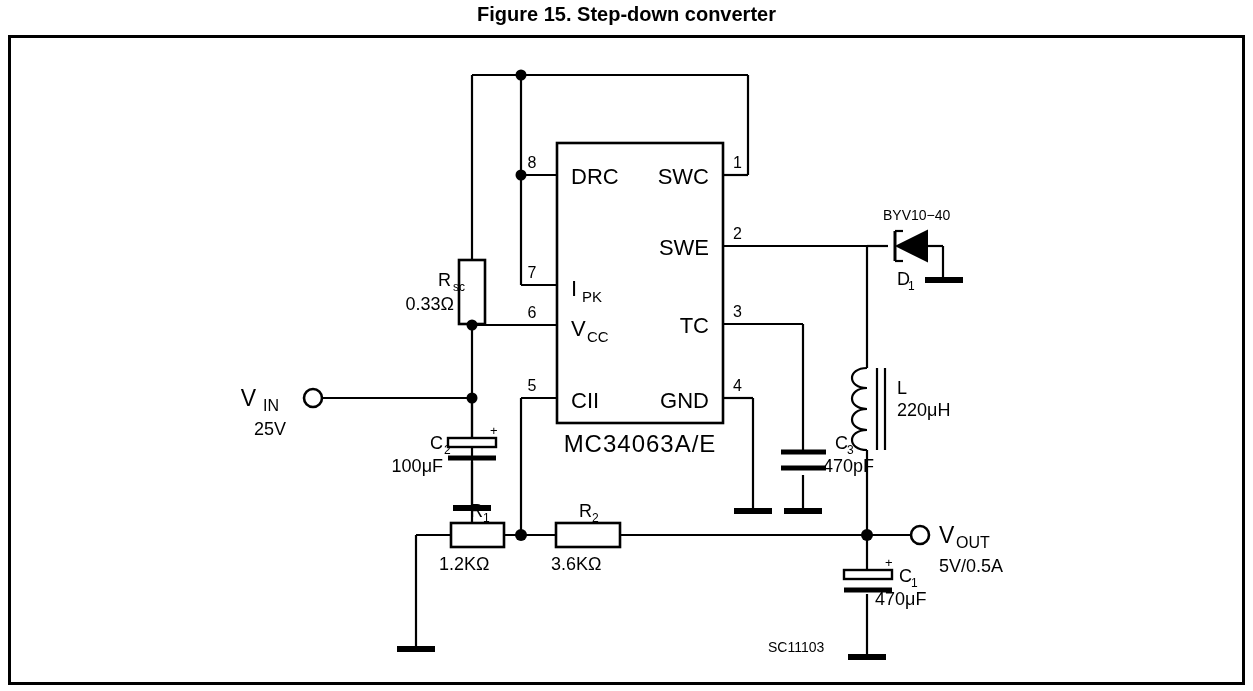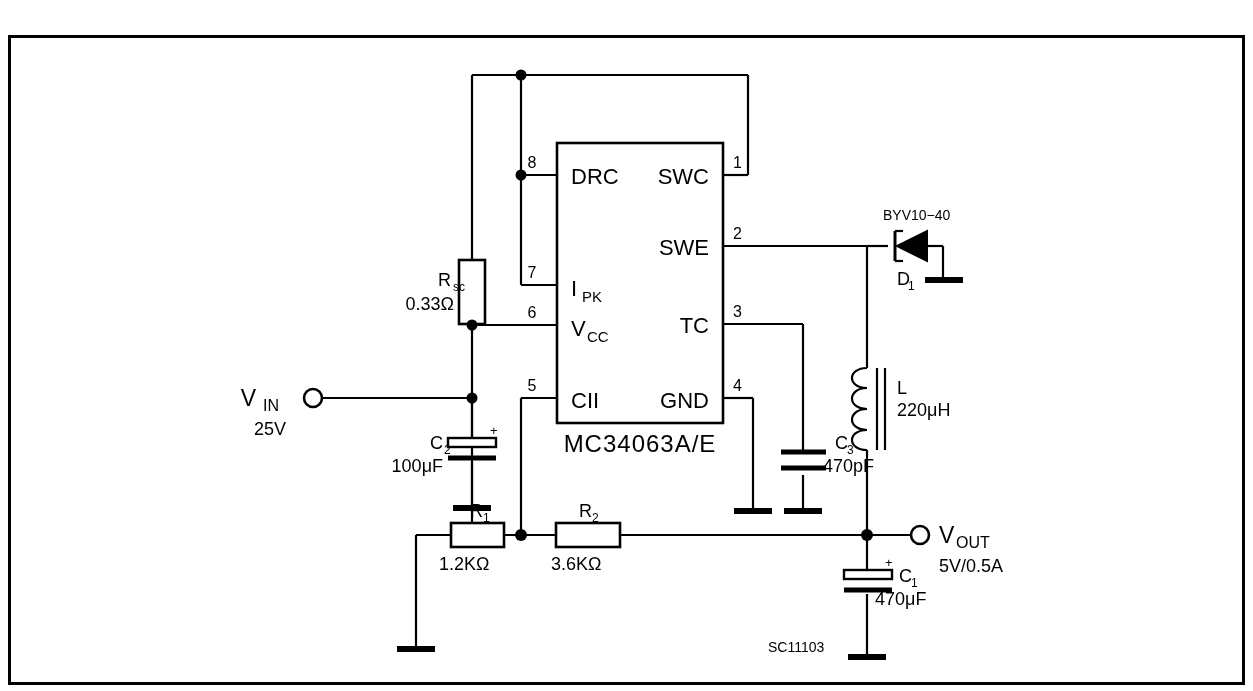--- a/index.html
+++ b/index.html
@@ -68,20 +68,21 @@
   .platec { stroke: #000; stroke-width: 5; }
   .platep { stroke: #000; stroke-width: 2.4; fill:#fff; }
   .dot { fill: #000; }
   .circ { stroke: #000; stroke-width: 2.6; fill: #ffffff; }
 </style>
 </head>
 <body>
 
 <div id="page">
 
+  <div class="figure-title">Figure 15. Step-down converter</div>
 
   <div id="figure-frame">
 
     <svg id="schematic" width="1231" height="644" viewBox="0 0 1231 644">
 
       <g>
 
         <path class="w2" d="M461,37 L737,37"></path>
         <path class="w2" d="M737,37 L737,137"></path>
         <path class="w2" d="M737,137 L712,137"></path>

